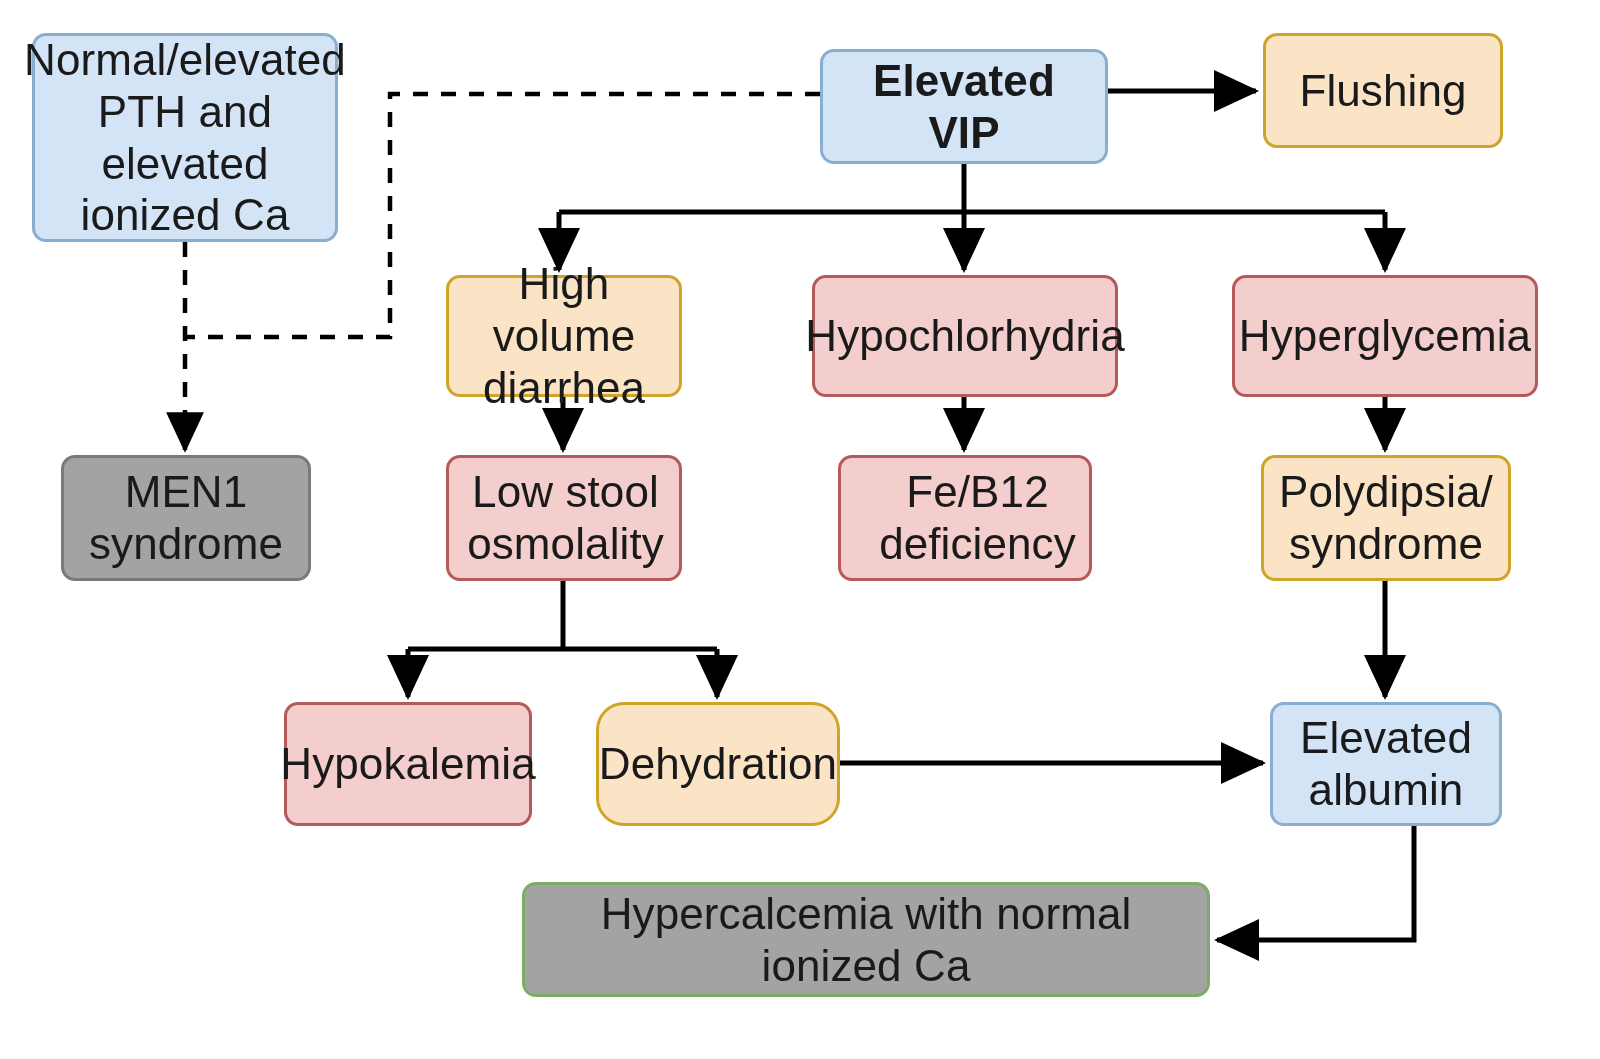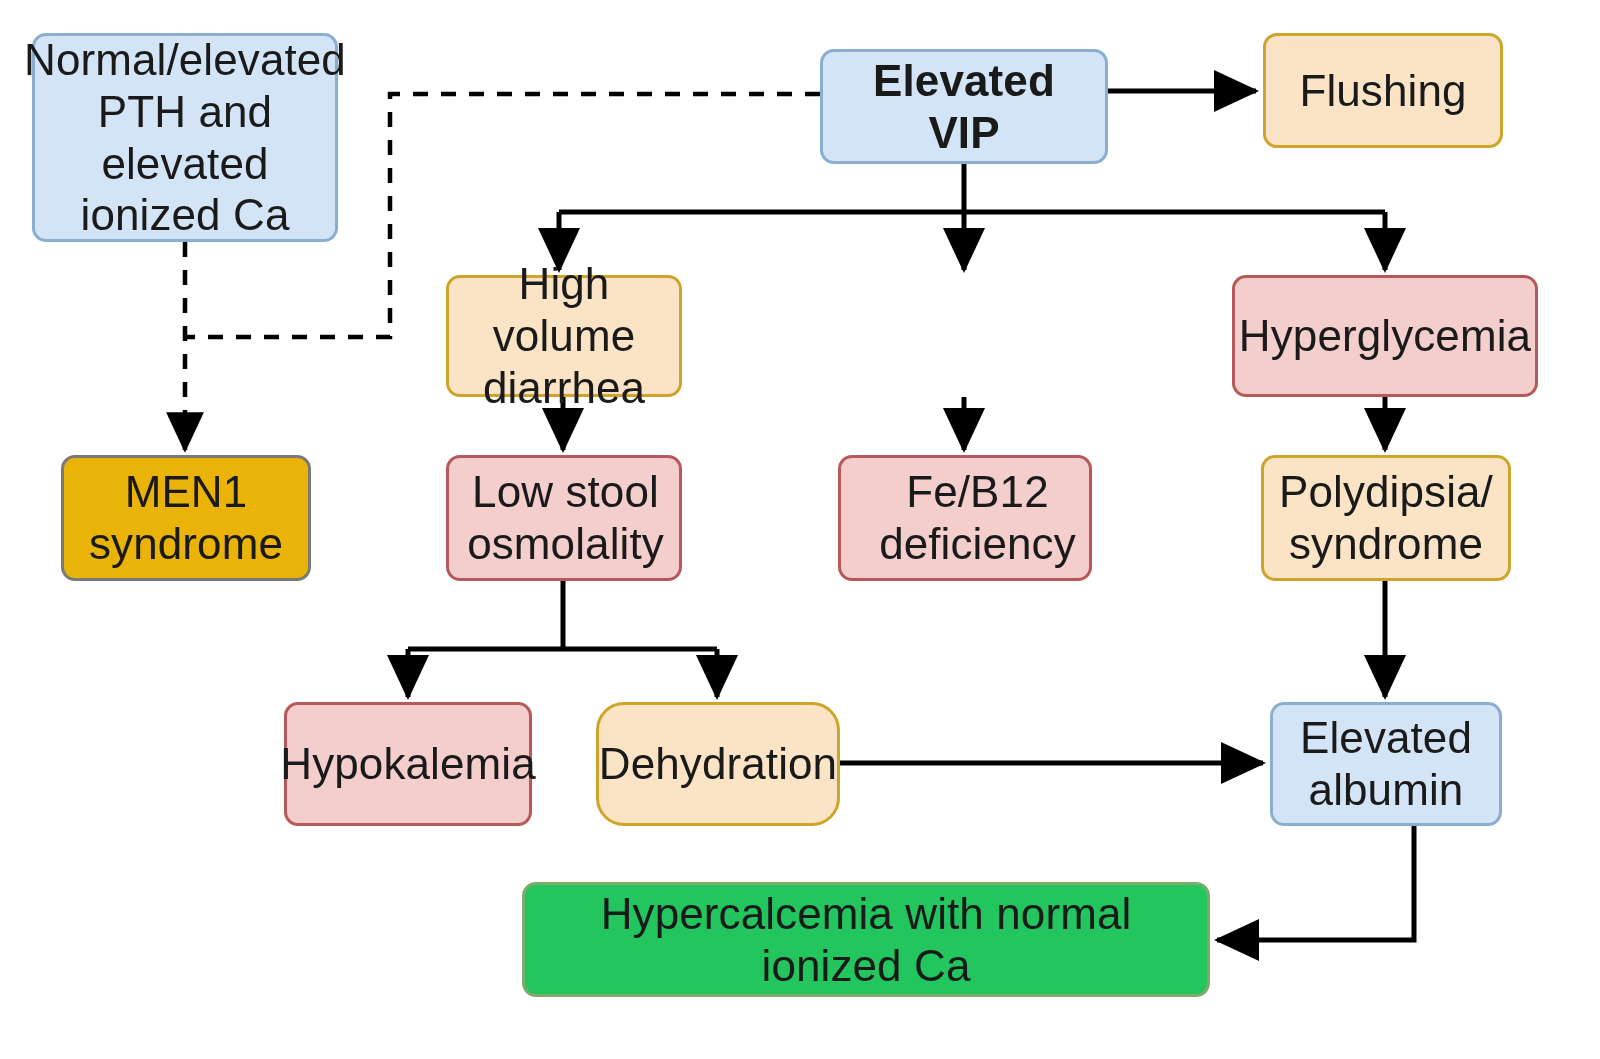--- a/index.html
+++ b/index.html
@@ -39,22 +39,22 @@
     letter-spacing: 0.1px;
     white-space: pre-line;
     padding: 4px 10px;
   }
   .node.bold { font-weight: bold; margin-top: 16px; }
 
   .fill-blue   { background: #d4e4f7; border-color: #8aaed0; }
   .fill-orange { background: #fbe4c6; border-color: #ceа227; }
   .fill-orange { background: #fbe4c6; border-color: #cfa42a; }
   .fill-red    { background: #f4cdcd; border-color: #b5595a; }
-  .fill-gray   { background: #eab308; border-color: #7a7a7a; }
-  .fill-green  { background: #22c55e; border-color: #7fab6a; }
+  .fill-gray   { background: #a3a3a3; border-color: #7a7a7a; }
+  .fill-green  { background: #a3a3a3; border-color: #7fab6a; }
 </style>
 </head>
 <body>
 
 <div id="canvas">
 
   <svg id="edges" viewBox="0 0 1600 1059" xmlns="http://www.w3.org/2000/svg">
     <defs>
       <marker id="arrow" markerWidth="11" markerHeight="11" refX="8.4" refY="4.2" orient="auto" markerUnits="strokeWidth">
         <path d="M0,0 L0,8.4 L9,4.2 z" fill="#000000"></path>
@@ -98,20 +98,21 @@
   <div class="node fill-blue" style="left:32px;  top:33px;  width:306px; height:209px;">Normal/elevated
 PTH and
 elevated
 ionized Ca</div>
   <div class="node fill-blue bold" style="left:820px; top:33px;  width:288px; height:115px;">Elevated VIP</div>
   <div class="node fill-orange" style="left:1263px;top:33px;  width:240px; height:115px;">Flushing</div>
   <div class="node fill-gray" style="left:61px;  top:455px; width:250px; height:126px;">MEN1
 syndrome</div>
   <div class="node fill-orange" style="left:446px; top:275px; width:236px; height:122px;">High volume
 diarrhea</div>
+  <div class="node fill-red" style="left:812px; top:275px; width:306px; height:122px;">Hypochlorhydria</div>
   <div class="node fill-red" style="left:1232px;top:275px; width:306px; height:122px;">Hyperglycemia</div>
   <div class="node fill-red" style="left:446px; top:455px; width:236px; height:126px;padding-left:13px;">Low stool
 osmolality</div>
   <div class="node fill-red" style="left:838px; top:455px; width:254px; height:126px;padding-left:35px;">Fe/B12
 deficiency</div>
   <div class="node fill-orange" style="left:1261px;top:455px; width:250px; height:126px;">Polydipsia/
 syndrome</div>
   <div class="node fill-red" style="left:284px; top:702px; width:248px; height:124px;">Hypokalemia</div>
   <div class="node fill-orange" style="left:596px; top:702px; width:244px; height:124px;border-radius:28px;">Dehydration</div>
   <div class="node fill-blue" style="left:1270px;top:702px; width:232px; height:124px;">Elevated

